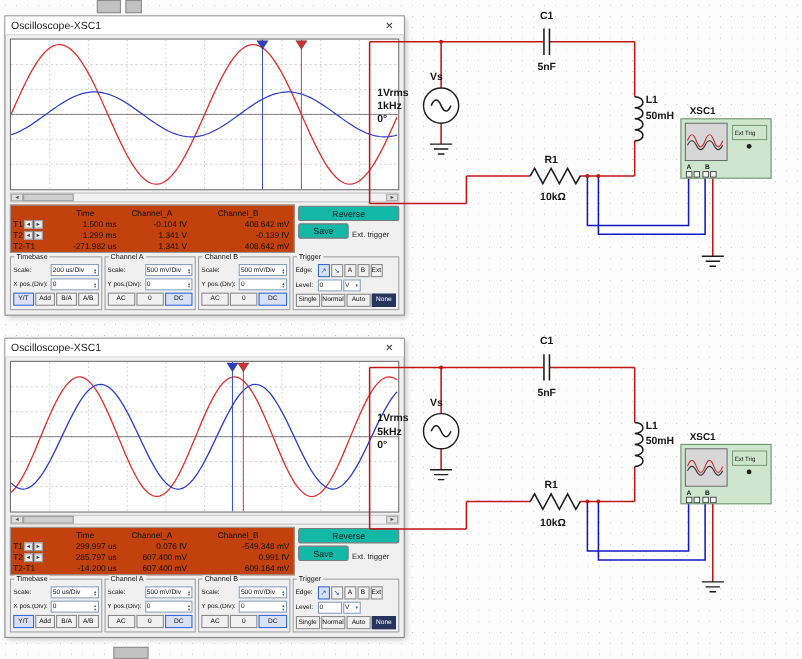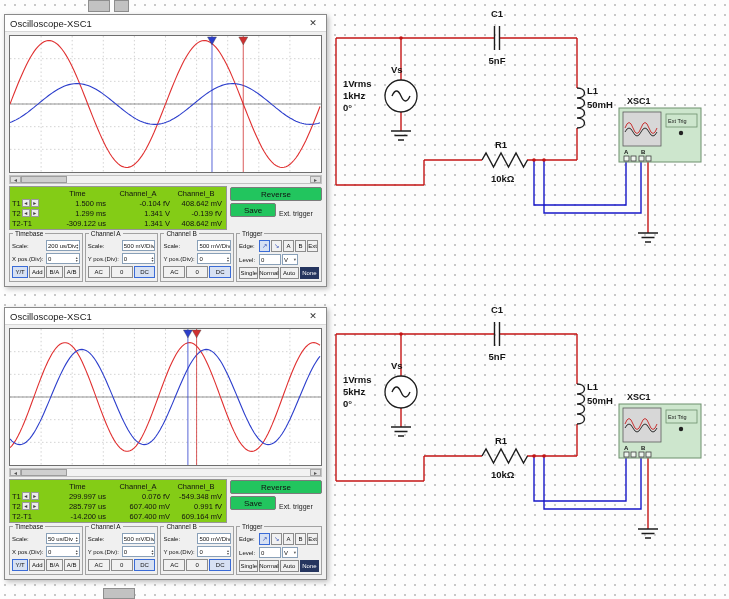--- a/index.html
+++ b/index.html
@@ -2,42 +2,42 @@
 <html><head>
 <meta charset="utf-8">
 <style>
 *{box-sizing:border-box;margin:0;padding:0}
 body{font-family:"Liberation Sans",sans-serif;background:#fff}
 .stage{position:relative;width:729px;height:599px;overflow:hidden;background-color:#fdfdfd;
   background-image:radial-gradient(#c6c6c6 0.7px,transparent 0.9px);background-size:10px 10px}
 .frag{position:absolute;background:#c2c2c2;border:1px solid #8e8e8e}
 
 
-.scope{position:absolute;width:323px;background:#f0f0f0;border:1px solid #8a8a8a;box-shadow:2px 2px 5px rgba(0,0,0,.25)}
+.scope{position:absolute;width:364px;background:#f0f0f0;border:1px solid #8a8a8a;box-shadow:2px 2px 5px rgba(0,0,0,.25)}
 .tbar{height:17px;background:#fff;border-bottom:1px solid #d8d8d8;display:flex;align-items:center;padding:0 5px}
 .ttext{font-size:9.5px;color:#1a1a1a}
 .close{margin-left:auto;font-size:9px;color:#333;width:16px;text-align:center;cursor:default}
 .disp{margin:3px 4px 0;height:138px;border:1px solid #6e6e6e;background:#fff;position:relative}
 .disp svg{display:block;width:100%;height:100%}
 .sbar{height:9px;margin:2px 4px;border:1px solid #c2c2c2;background:#f2f2f2;display:flex}
 .sbb{width:11px;background:#e0e0e0;border:1px solid #a8a8a8;font-size:5px;display:flex;align-items:center;justify-content:center;color:#555}
 .sbt{width:46px;background:#cfcfcf;border:1px solid #9c9c9c}
 .sbsp{flex:1}
 .rpanel{display:flex;gap:3px;margin:0 4px}
-.rtable{flex:1;background:#84cc16;border:1px solid #969696;padding:1px 2px}
+.rtable{flex:1;background:#c2410c;border:1px solid #969696;padding:1px 2px}
 .rrow{display:flex;align-items:center;height:10px;font-size:7.5px;color:#111}
-.c0{width:37px;display:flex;align-items:flex-start;gap:1px}
+.c0{width:37px;display:flex;align-items:flex-end;gap:1px}
 .c1{width:57px;text-align:right}
 .c2{width:64px;text-align:right}
 .c3{flex:1;text-align:right;padding-right:2px}
 .rh .c1,.rh .c2,.rh .c3{text-align:center}
 .rl{font-size:7.5px;font-weight:normal}
 .spn{width:8px;height:8px;line-height:7px;font-size:5px;text-align:center;border:1px solid #9a9a9a;background:#ececec;color:#444}
 .rbtns{width:92px;display:flex;flex-direction:column;gap:2px;padding:1px 0}
-.rbtn{height:14px;font-size:8px;font-family:inherit;background:#22c55e;border:1px solid #7b7b7b;border-radius:2px;color:#111}
+.rbtn{height:14px;font-size:8px;font-family:inherit;background:#14b8a6;border:1px solid #7b7b7b;border-radius:2px;color:#111}
 .srow{display:flex;gap:3px;align-items:flex-end}
 .rbtn.sv{width:46px}
 .ext{font-size:7px;color:#222}
 .ctrls{display:flex;gap:2px;margin:3px 4px 4px;align-items:stretch}
 .grp{flex:1;min-width:0;border:1px solid #a2a2a2;background:#f0f0f0;padding:6px 2px 2px;position:relative}
 .grp.tg{flex:1.18}
 .gt{position:absolute;top:-4px;left:3px;background:#f0f0f0;padding:0 2px;font-size:6.5px;color:#111;white-space:nowrap}
 .crow{display:flex;align-items:center;gap:1px;margin-bottom:2px}
 .cl{width:33px;font-size:6px;color:#111;white-space:nowrap;overflow:hidden}
 .cl2{width:19px;font-size:6px;color:#111}
@@ -133,21 +133,21 @@
               <span class="spn">►</span>
             </span>
           <span class="c1">1.299 ms</span>
           <span class="c2">1.341 V</span>
           <span class="c3">-0.139 fV</span>
         </div>
         <div class="rrow">
           <span class="c0">
               <b class="rl">T2-T1</b>
             </span>
-          <span class="c1">-309.122 us</span>
+          <span class="c1">-271.982 us</span>
           <span class="c2">1.341 V</span>
           <span class="c3">408.642 mV</span>
         </div>
       </div>
       <div class="rbtns">
         <button class="rbtn">Reverse</button>
         <div class="srow">
           <button class="rbtn sv">Save</button>
           <span class="ext">Ext. trigger</span>
         </div>

